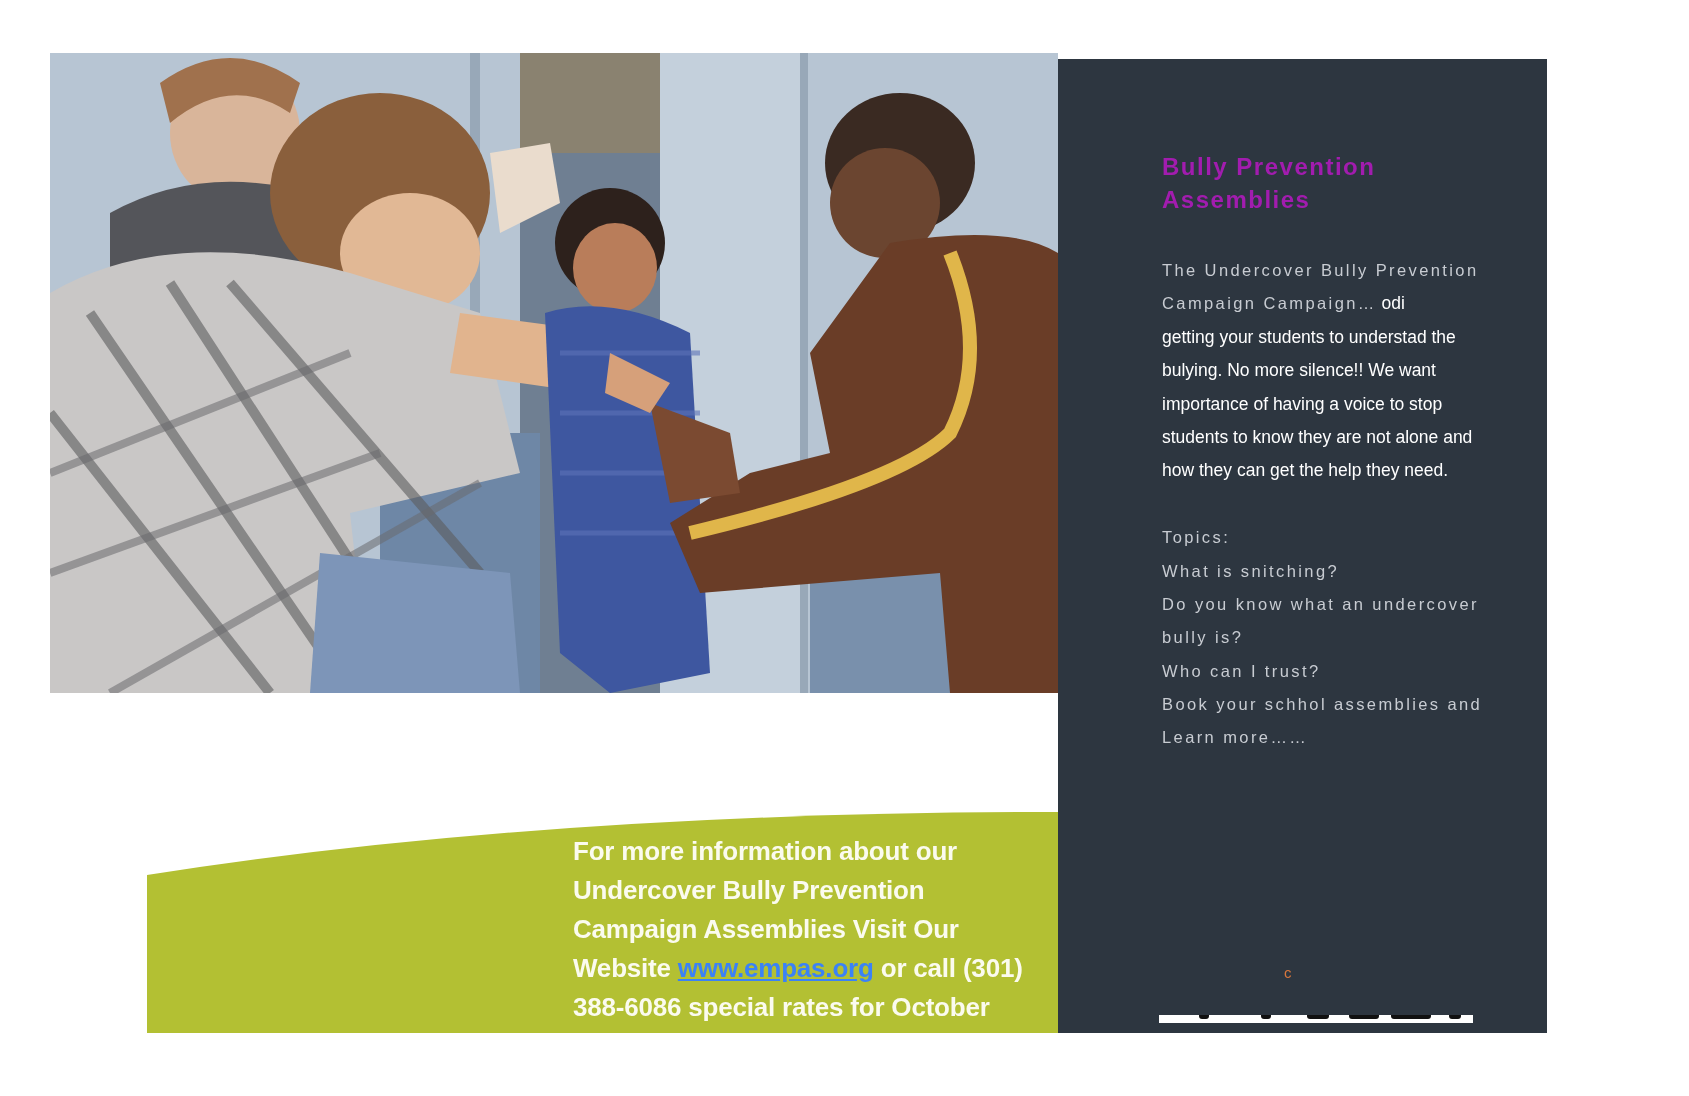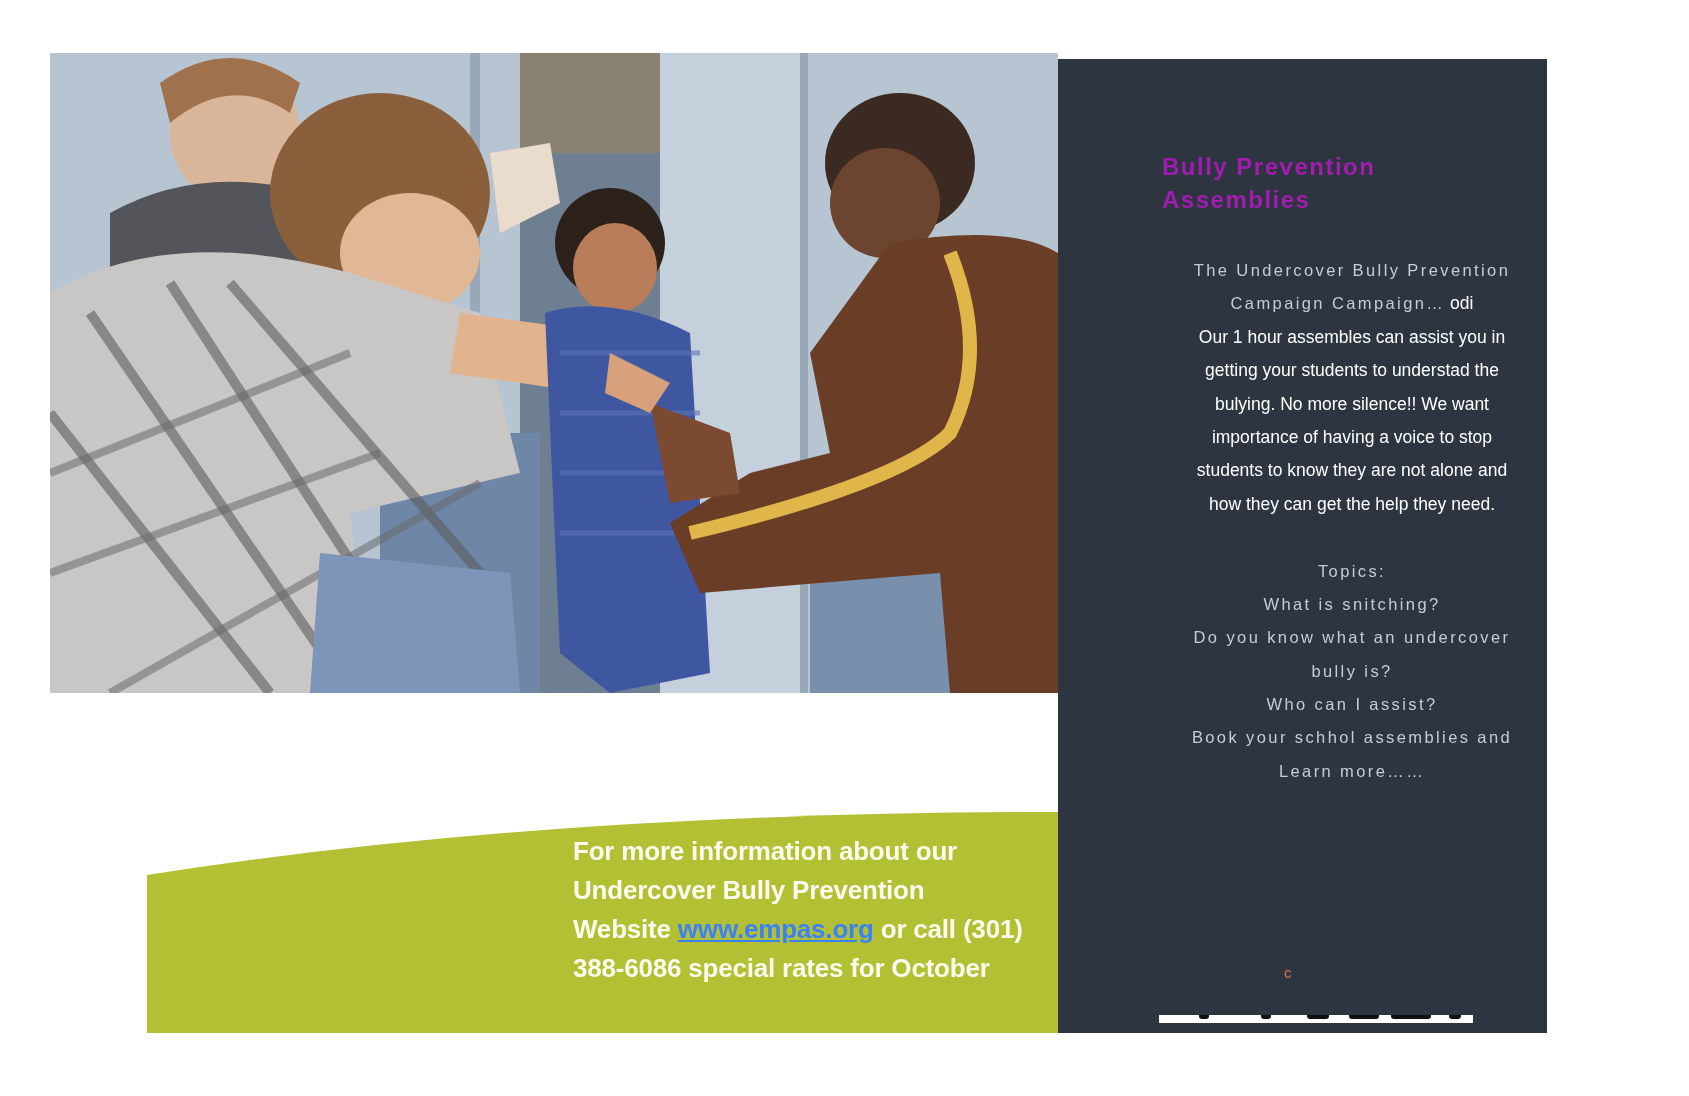--- a/index.html
+++ b/index.html
@@ -24,21 +24,21 @@
   .green-text a { color: #3b82f6; text-decoration: underline; }
   .dark-panel {
     position: absolute; left: 1058px; top: 59px; width: 489px; height: 974px;
     background: #2d3640;
   }
   .heading {
     position: absolute; left: 1162px; top: 150px; color: #a21caf; font-weight: bold;
     font-size: 24px; line-height: 33px; letter-spacing: 1.5px;
   }
   .body-lines { position: absolute; left: 1162px; top: 254px; width: 380px; }
-  .line { height: 33.4px; line-height: 33.4px; font-size: 17px; white-space: nowrap; text-align: center; }
+  .line { height: 33.4px; line-height: 33.4px; font-size: 17px; white-space: nowrap; }
   .spaced { color: #c8ccd2; letter-spacing: 2.4px; font-size: 16.5px; }
   .plain { color: #ffffff; font-size: 17.5px; }
   .orange-c {
     position: absolute; left: 1284px; top: 964px; color: #d9773c; font-size: 15px;
   }
   .white-strip {
     position: absolute; left: 1159px; top: 1015px; width: 314px; height: 8px; background: #ffffff;
     overflow: hidden;
   }
   .white-strip span { position: absolute; top: -4px; width: 10px; height: 8px; background: #111; border-radius: 3px; }
@@ -88,46 +88,46 @@
 </div>
 
 <div class="green-band">
   <svg width="911" height="221" viewBox="0 0 911 221">
     <path d="M0 63 Q400 0 911 0 L911 221 L0 221 Z" fill="#b3c033"></path>
   </svg>
 </div>
 <div class="green-text">
   <div>For more information about our</div>
   <div>Undercover Bully Prevention</div>
+  <div>Campaign Assemblies Visit Our</div>
   <div><span>Website </span><a>www.empas.org</a><span> or call (301)</span></div>
   <div>388-6086 special rates for October</div>
 </div>
 
 <div class="dark-panel"></div>
 
 <div class="heading">
   <div>Bully Prevention</div>
   <div>Assemblies</div>
 </div>
 
 <div class="body-lines">
   <div class="line spaced">The Undercover Bully Prevention</div>
   <div class="line"><span class="spaced">Campaign Campaign…</span><span class="plain"> odi</span></div>
-  <div class="line plain">Our 1 hour assembles can assist you in</div>
   <div class="line plain">getting your students to understad the</div>
   <div class="line plain">bulying.  No more silence!!  We want</div>
   <div class="line plain">importance of having a voice to stop</div>
   <div class="line plain">students to know they are not alone and</div>
   <div class="line plain">how they can get the help they need.</div>
   <div class="line"></div>
   <div class="line spaced">Topics:</div>
   <div class="line spaced">What is snitching?</div>
   <div class="line spaced">Do you know what an undercover</div>
   <div class="line spaced">bully is?</div>
-  <div class="line spaced">Who can I assist?</div>
+  <div class="line spaced">Who can I trust?</div>
   <div class="line spaced">Book your schhol assemblies and</div>
   <div class="line spaced">Learn more……</div>
 </div>
 
 <div class="orange-c">c</div>
 <div class="white-strip">
   <span style="left:40px"></span>
   <span style="left:102px"></span>
   <span style="left:148px;width:22px"></span>
   <span style="left:190px;width:30px"></span>

